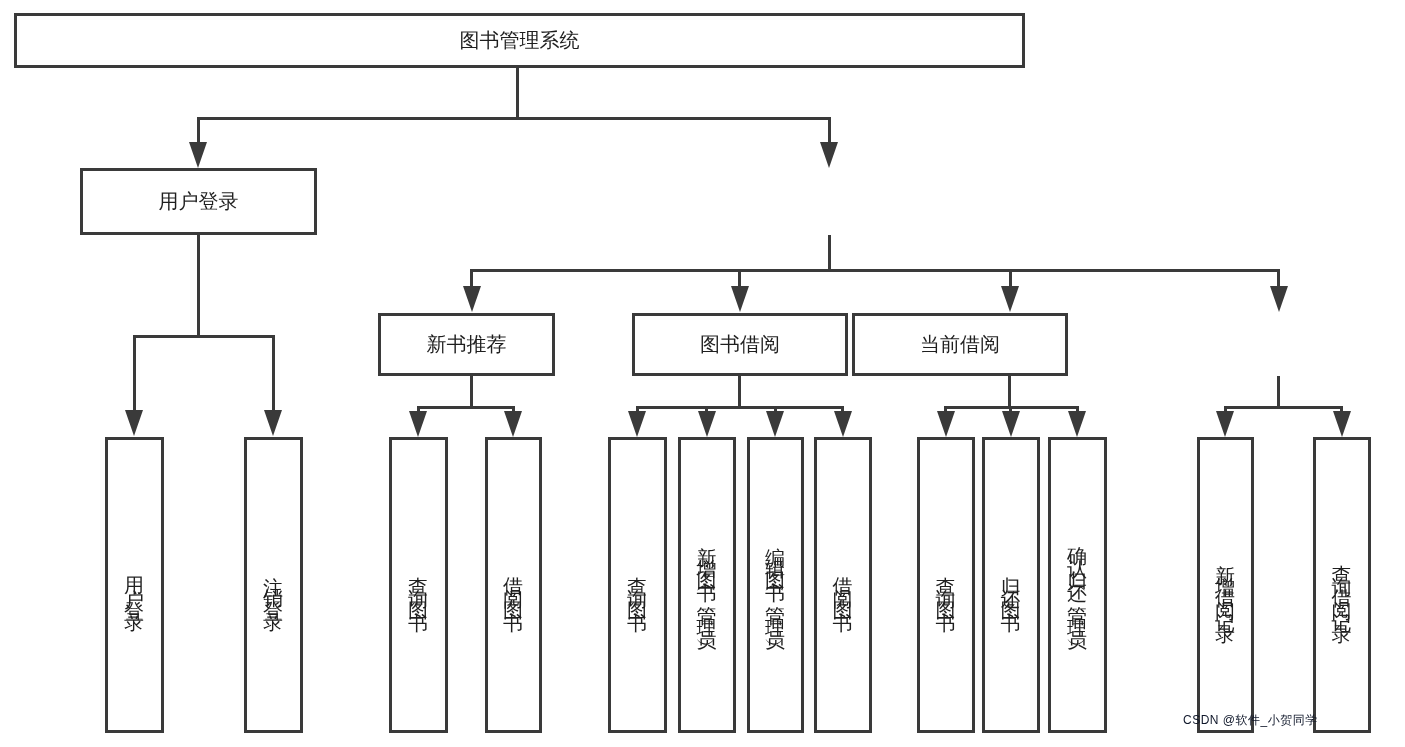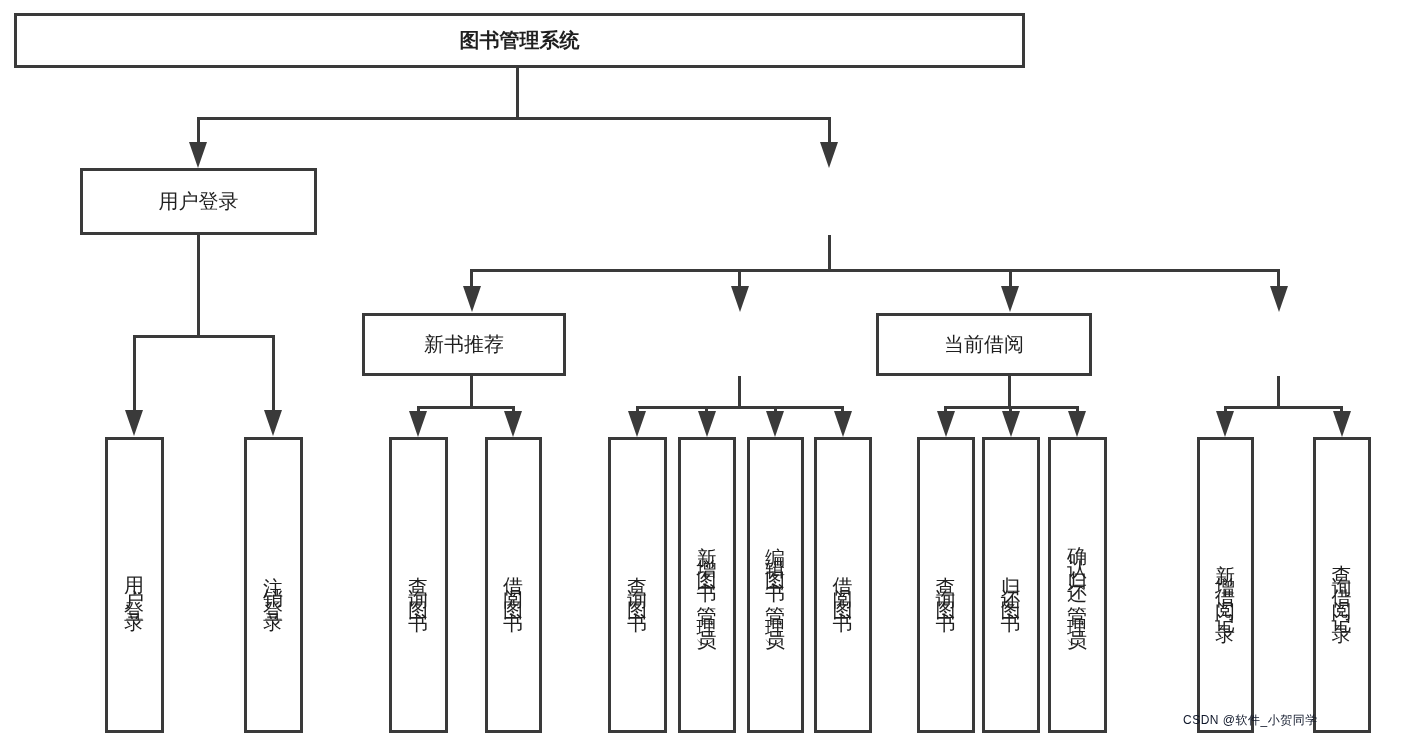--- a/index.html
+++ b/index.html
@@ -54,21 +54,21 @@
     color: #0f172a;
     z-index: 6;
     white-space: nowrap;
   }
 </style>
 </head>
 <body>
 
 <div class="canvas">
 
-  <div class="box" style="left:14px; top:13px; width:1011px; height:55px;font-weight:bold;">
+  <div class="box" style="left:14px; top:13px; width:1011px; height:55px;">
     <span class="hlabel">图书管理系统</span>
   </div>
 
   <div class="line" style="left:516px; top:67px; width:3px; height:51px;"></div>
   <div class="line" style="left:197px; top:117px; width:634px; height:3px;"></div>
   <div class="line" style="left:197px; top:117px; width:3px; height:27px;"></div>
   <div class="arrow" style="left:189px; top:142px;"></div>
   <div class="line" style="left:828px; top:117px; width:3px; height:27px;"></div>
   <div class="arrow" style="left:820px; top:142px;"></div>
 
@@ -87,24 +87,27 @@
   <div class="line" style="left:470px; top:269px; width:810px; height:3px;"></div>
   <div class="line" style="left:470px; top:269px; width:3px; height:17px;"></div>
   <div class="arrow" style="left:463px; top:286px;"></div>
   <div class="line" style="left:738px; top:269px; width:3px; height:17px;"></div>
   <div class="arrow" style="left:731px; top:286px;"></div>
   <div class="line" style="left:1009px; top:269px; width:3px; height:17px;"></div>
   <div class="arrow" style="left:1001px; top:286px;"></div>
   <div class="line" style="left:1277px; top:269px; width:3px; height:17px;"></div>
   <div class="arrow" style="left:1270px; top:286px;"></div>
 
-  <div class="box" style="left:362px; top:313px; width:204px; height:63px;">
+  <div class="box" style="left:378px; top:313px; width:177px; height:63px;">
     <span class="hlabel">新书推荐</span>
   </div>
-  <div class="box" style="left:876px; top:313px; width:216px; height:63px;">
+  <div class="box" style="left:632px; top:313px; width:216px; height:63px;">
+    <span class="hlabel">图书借阅</span>
+  </div>
+  <div class="box" style="left:852px; top:313px; width:216px; height:63px;">
     <span class="hlabel">当前借阅</span>
   </div>
 
   <div class="line" style="left:470px; top:376px; width:3px; height:30px;"></div>
   <div class="line" style="left:418px; top:406px; width:96px; height:3px;"></div>
   <div class="line" style="left:417px; top:406px; width:3px; height:6px;"></div>
   <div class="arrow" style="left:409px; top:411px;"></div>
   <div class="line" style="left:512px; top:406px; width:3px; height:6px;"></div>
   <div class="arrow" style="left:504px; top:411px;"></div>
 

